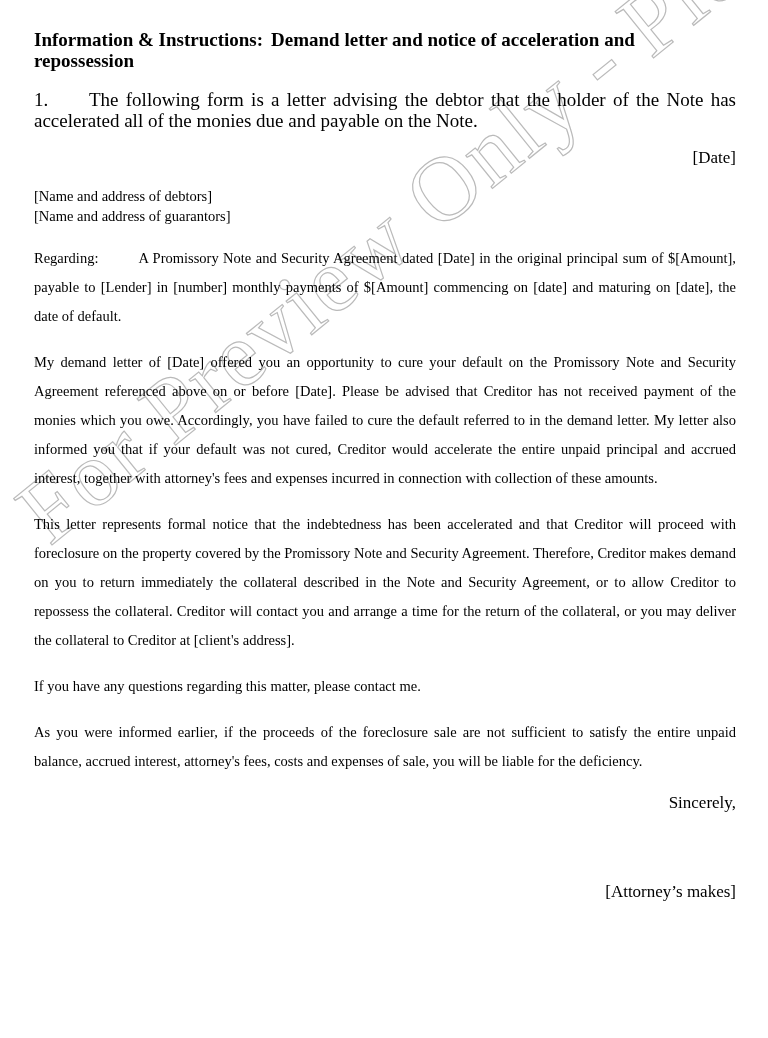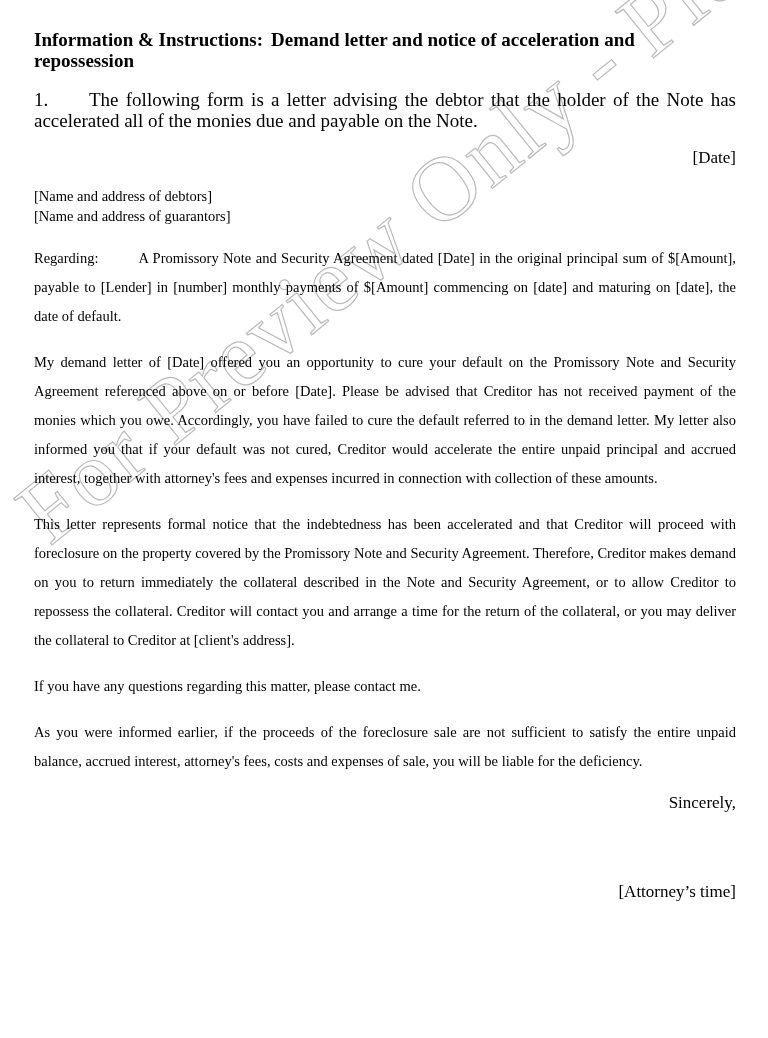--- a/index.html
+++ b/index.html
@@ -135,17 +135,17 @@
     <div class="para">If you have any questions regarding this matter, please contact me.</div>
     <div class="para">As you were informed earlier, if the proceeds of the foreclosure sale are not sufficient to satisfy the entire unpaid balance, accrued interest, attorney's fees, costs and expenses of sale, you will be liable for the deficiency.</div>
 
     <div class="center">
       <span>Sincerely,</span>
     </div>
 
     <div class="sig-gap"></div>
 
     <div class="center">
-      <span>[Attorney’s time]</span>
+      <span>[Attorney’s makes]</span>
     </div>
 
   </div>
 </div>
 
 </body></html>

